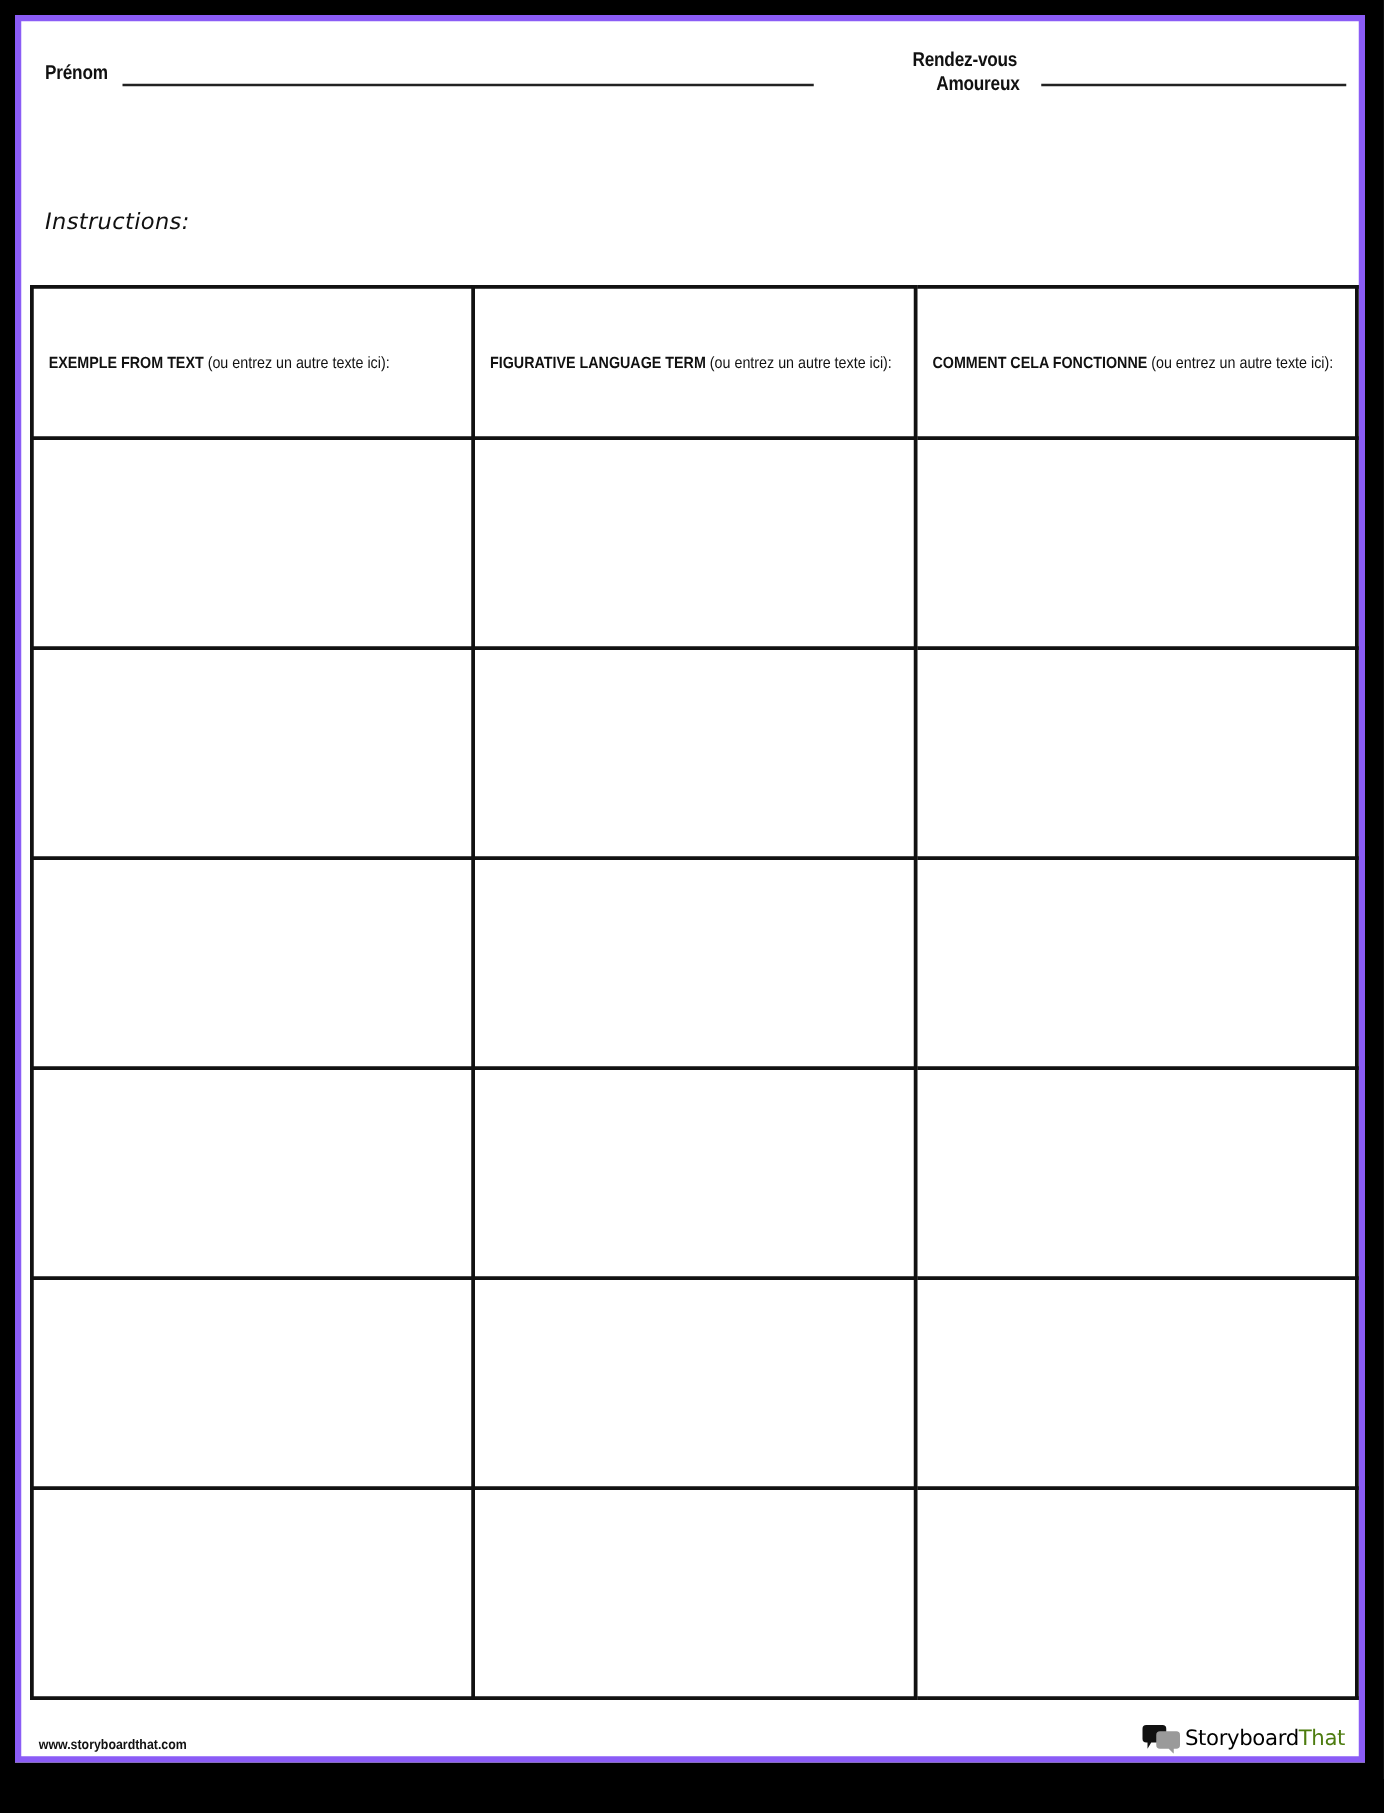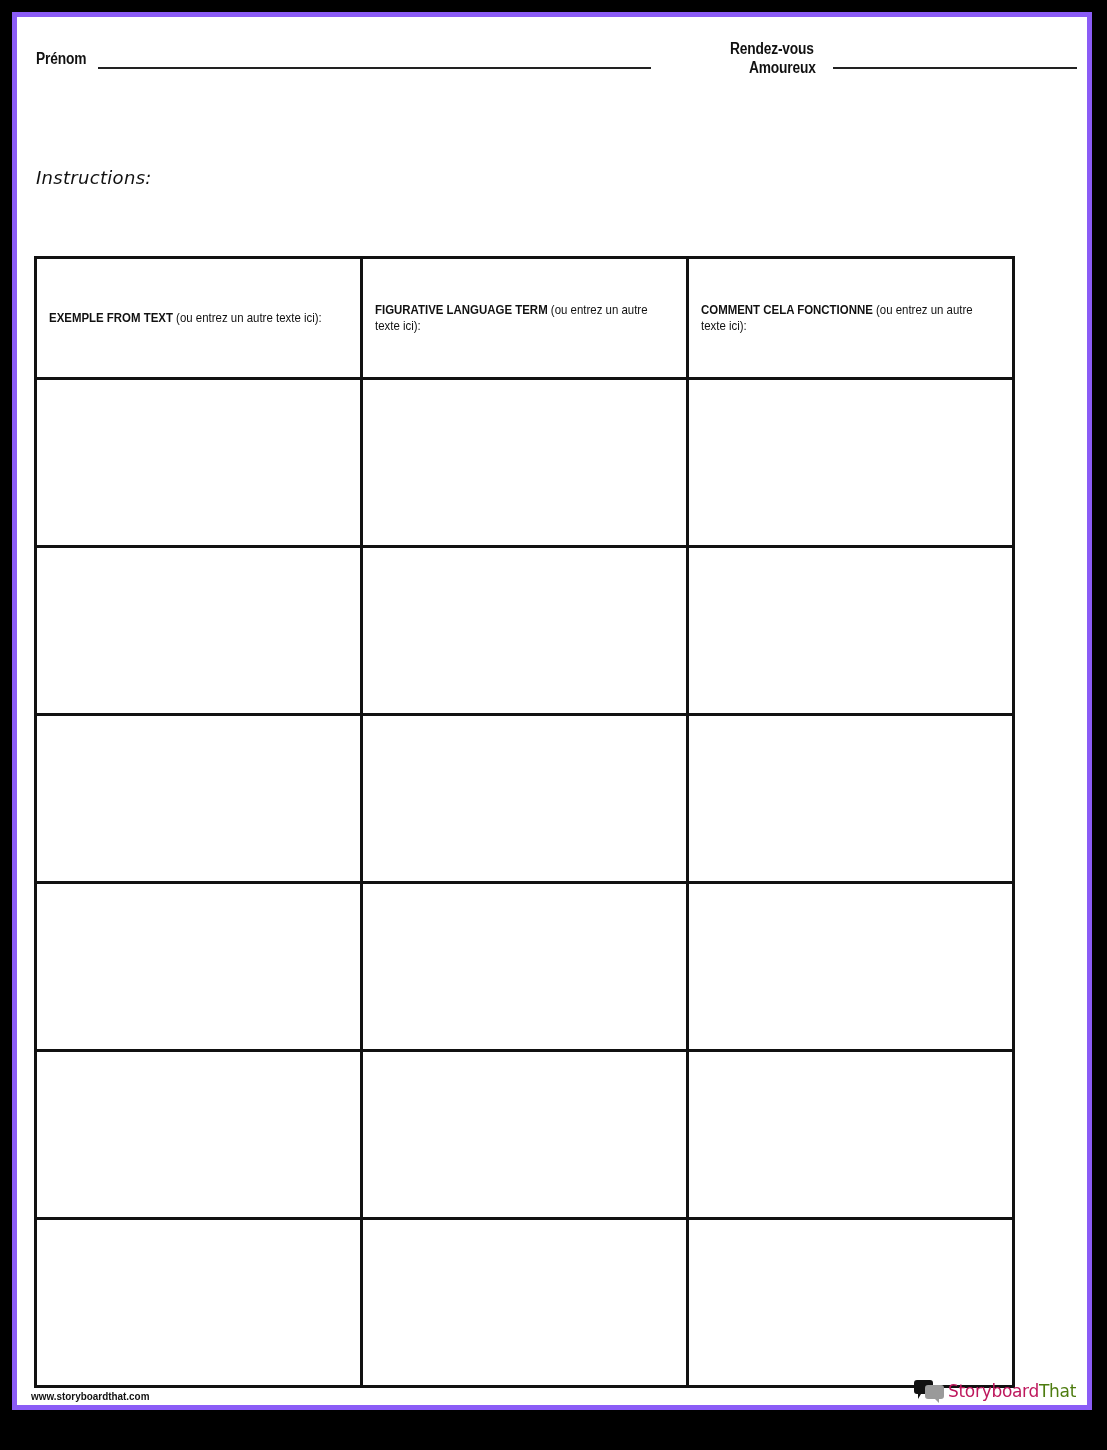--- a/index.html
+++ b/index.html
@@ -3,31 +3,31 @@
   <meta charset="utf-8">
   <style>
     html, body { margin:0; padding:0; background:#000; }
     body { width:1107px; height:1450px; position:relative; overflow:hidden; font-family:"Liberation Sans", sans-serif; }
     .page { position:absolute; left:12px; top:12px; width:1080px; height:1398px; background:#fff; border:5px solid #8b5cf6; box-sizing:border-box;padding-left:21px; }
     .field-label { position:absolute; font-family:"Liberation Sans", sans-serif; font-weight:bold; font-size:16px; color:#111; transform:scaleX(0.86); transform-origin:left top; letter-spacing:-0.2px; line-height:19px; }
     .field-line { position:absolute; height:2px; background:#222; }
     .title { position:absolute; left:0; width:1080px; top:90px; text-align:center; font-weight:bold; font-size:22px; color:#111; }
     .title span { display:inline-block; transform:scaleX(0.86); }
     .instructions { position:absolute; left:19px; top:150px; font-family:"DejaVu Sans", sans-serif; font-style:italic; font-size:18px; color:#111; letter-spacing:0.3px; }
-    table.grid { position:absolute; left:17px; top:211px; width:981px; border-collapse:collapse; table-layout:fixed;margin-top:28px; }
+    table.grid { position:absolute; left:7px; top:211px; width:1063px; border-collapse:collapse; table-layout:fixed; }
     table.grid td { border:3px solid #111; vertical-align:middle; padding:0 12px; }
     table.grid tr.head td { height:118px; }
     table.grid tr.row td { height:165px; }
     .head-text { font-size:13px; line-height:16px; color:#111; display:block; transform:scaleX(0.88); transform-origin:left center; width:113%; }
     .head-text b { font-weight:bold; }
     .footer-url { position:absolute; left:14px; top:1373px; font-weight:bold; font-size:11px; color:#111; transform:scaleX(0.9); transform-origin:left top; }
     .logo { position:absolute; left:896px; top:1362px; display:flex; align-items:center; }
     .logo svg { display:block; }
     .logo-text { font-family:"DejaVu Sans", sans-serif; font-size:17px; margin-left:3px; letter-spacing:-0.3px; }
-    .logo-text .a { color:#be185d;margin-top:16px; }
+    .logo-text .a { color:#000000;margin-top:16px; }
     .logo-text .b { color:#4d7c0f; }
   </style>
 </head>
 <body>
 
 <div class="page">
 
   <div class="field-label" style="left:19px; top:32px;">Prénom</div>
   <div class="field-line" style="left:81px; top:50px; width:553px;"></div>
 

